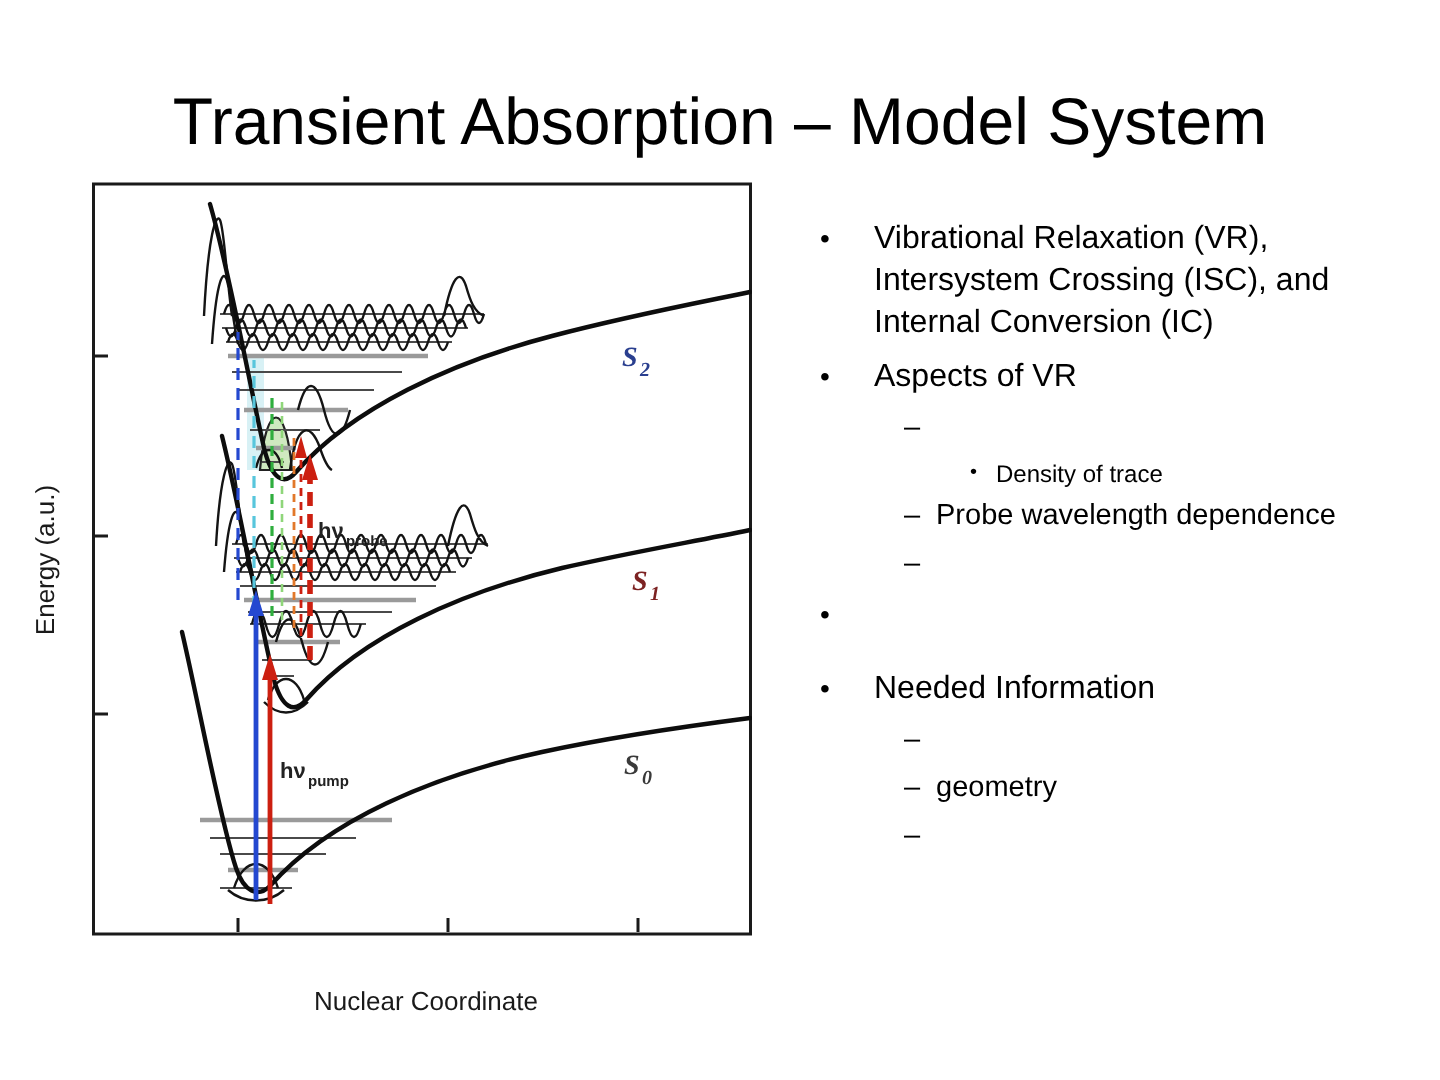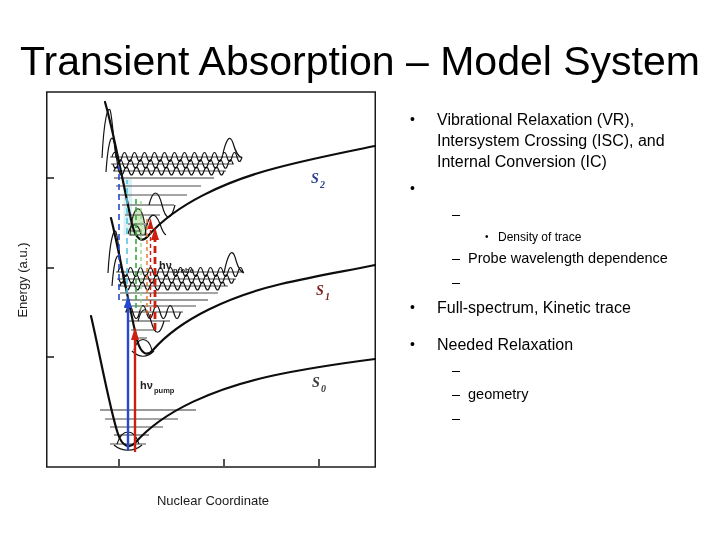--- a/index.html
+++ b/index.html
@@ -1,19 +1,19 @@
 <!DOCTYPE html>
 <html><head>
 <meta charset="utf-8">
 <style>
   html,body{margin:0;padding:0;background:#fff;}
   body{width:720px;height:540px;position:relative;overflow:hidden;
        font-family:"Liberation Sans",sans-serif;color:#000;}
   .title{position:absolute;top:42px;left:0;right:0;text-align:center;
-         font-size:41px;line-height:38px;color:#000;white-space:nowrap;}
+         font-size:33px;line-height:38px;color:#000;white-space:nowrap;}
   .figwrap{position:absolute;left:8px;top:88px;width:368px;height:424px;}
   svg{display:block;}
   .frame{fill:#fff;stroke:#1a1a1a;stroke-width:1.5;}
   .tick{stroke:#1a1a1a;stroke-width:1.5;fill:none;}
   .curve{stroke:#0d0d0d;stroke-width:2.2;fill:none;stroke-linecap:round;}
   .lvl{stroke:#4a4a4a;stroke-width:1;fill:none;}
   .lvl2{stroke:#9a9a9a;stroke-width:2.2;fill:none;}
   .wf{stroke:#141414;stroke-width:1.2;fill:none;}
   .axlbl{font-family:"Liberation Sans",sans-serif;font-size:13px;fill:#1a1a1a;}
   .slbl{font-family:"Liberation Serif",serif;font-style:italic;font-weight:bold;font-size:14px;}
@@ -118,42 +118,42 @@
 </svg>
 </div>
 
 <div class="bullets">
   <div class="b l1">
     <span class="m">•</span>
     <span class="t">Vibrational Relaxation (VR), Intersystem Crossing (ISC), and Internal Conversion (IC)</span>
   </div>
   <div class="b l1">
     <span class="m">•</span>
+    <span class="t">Aspects of VR</span>
   </div>
   <div class="b l2">
     <span class="m">–</span>
   </div>
   <div class="b l3">
     <span class="m">•</span>
     <span class="t">Density of trace</span>
   </div>
   <div class="b l2">
     <span class="m">–</span>
     <span class="t">Probe wavelength dependence</span>
   </div>
   <div class="b l2">
     <span class="m">–</span>
   </div>
   <div class="b l1">
     <span class="m">•</span>
-    <span class="t">Full-spectrum, Kinetic trace</span>
   </div>
   <div class="b l1 gap">
     <span class="m">•</span>
-    <span class="t">Needed Relaxation</span>
+    <span class="t">Needed Information</span>
   </div>
   <div class="b l2">
     <span class="m">–</span>
   </div>
   <div class="b l2">
     <span class="m">–</span>
     <span class="t">geometry</span>
   </div>
   <div class="b l2">
     <span class="m">–</span>

